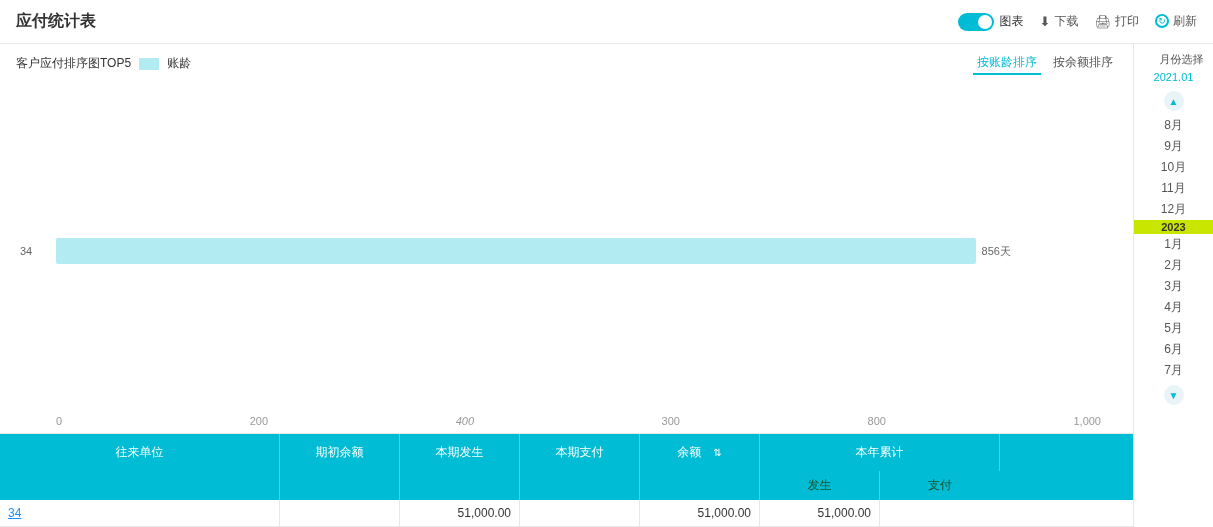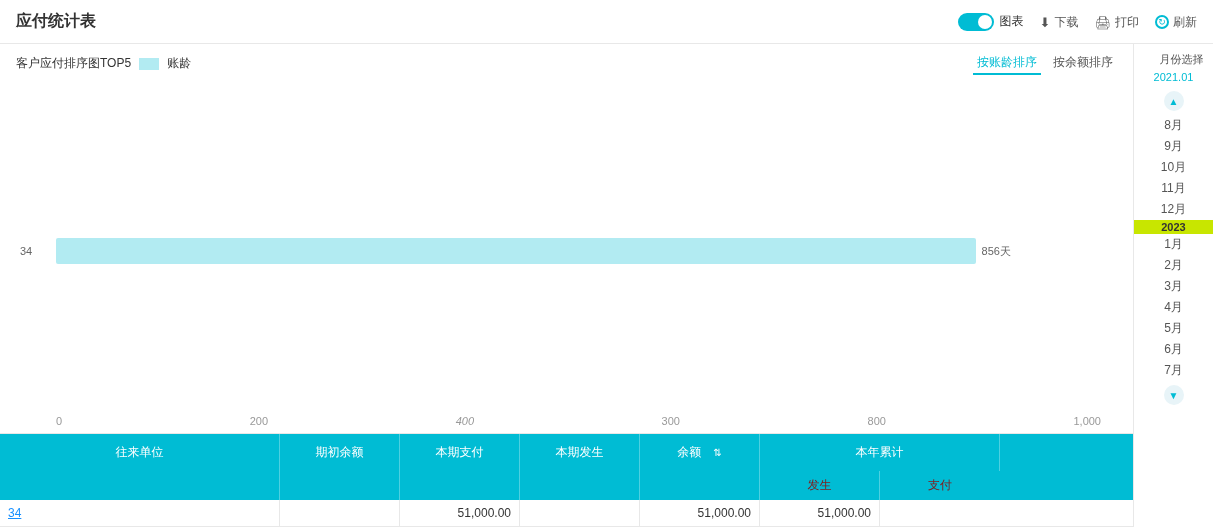--- a/index.html
+++ b/index.html
@@ -3,21 +3,21 @@
   <meta charset="utf-8">
   <style>
     * { box-sizing: border-box; margin: 0; padding: 0; }
     body { font-family: 'Microsoft YaHei', Arial, sans-serif; font-size: 12px; background: #f5f5f5; color: #333; }
     
     .app-container { width: 1213px; height: 527px; display: flex; flex-direction: column; background: #fff; overflow: hidden; }
     
     
     .header { display: flex; align-items: center; justify-content: space-between; padding: 16px 16px; background: #fff; border-bottom: 1px solid #e8e8e8; height: 44px; }
     .header-title { font-size: 16px; font-weight: bold; color: #333; }
-    .header-actions { display: flex; align-items: flex-end; gap: 16px; }
+    .header-actions { display: flex; align-items: flex-start; gap: 16px; }
     .toggle-wrap { display: flex; align-items: center; gap: 6px; }
     .toggle { width: 36px; height: 18px; background: #00bcd4; border-radius: 9px; position: relative; cursor: pointer; }
     .toggle-knob { width: 14px; height: 14px; background: #fff; border-radius: 50%; position: absolute; top: 2px; right: 2px; }
     .action-btn { display: flex; align-items: center; gap: 4px; cursor: pointer; color: #555; font-size: 12px; }
     
     
     .main-content { display: flex; flex: 1; overflow: hidden; }
     
     
     .chart-area { flex: 1; display: flex; flex-direction: column; overflow: hidden; }
@@ -127,30 +127,30 @@
         </div>
       </div>
 
       <div class="table-section">
 
         <div style="display:flex; flex-direction:column;">
 
           <div style="display:flex; background:#00bcd4; color:#fff;">
             <div class="th col-company" style="width:280px; padding:10px 8px; text-align:center; border-right:1px solid rgba(255,255,255,0.3); display:flex; align-items:center; justify-content:center;">往来单位</div>
             <div class="th col-period-balance" style="width:120px; padding:10px 8px; text-align:right; border-right:1px solid rgba(255,255,255,0.3); display:flex; align-items:center; justify-content:center;">期初余额</div>
+            <div class="th col-current-happen" style="width:120px; padding:10px 8px; text-align:center; border-right:1px solid rgba(255,255,255,0.3); display:flex; align-items:center; justify-content:center;">本期发生</div>
             <div class="th col-current-pay" style="width:120px; padding:10px 8px; text-align:center; border-right:1px solid rgba(255,255,255,0.3); display:flex; align-items:center; justify-content:center;">本期支付</div>
-            <div class="th col-current-happen" style="width:120px; padding:10px 8px; text-align:center; border-right:1px solid rgba(255,255,255,0.3); display:flex; align-items:center; justify-content:center;">本期发生</div>
             <div class="th col-balance" style="width:120px; padding:10px 8px; text-align:center; border-right:1px solid rgba(255,255,255,0.3); display:flex; align-items:center; justify-content:center; gap:12px;">
               <span>余额</span>
               <span style="font-size:10px; cursor:pointer;">⇅</span>
             </div>
             <div class="th col-year-total" style="width:240px; padding:10px 8px; text-align:center; border-right:1px solid rgba(255,255,255,0.3); display:flex; align-items:center; justify-content:center;">本年累计</div>
           </div>
 
-          <div style="display:flex; background:#00bcd4; color:#7f1d1d;font-family:Liberation Serif, serif;">
+          <div style="display:flex; background:#00bcd4; color:#14532d;font-family:Liberation Serif, serif;">
             <div style="width:280px; border-right:1px solid rgba(255,255,255,0.3);"></div>
             <div style="width:120px; border-right:1px solid rgba(255,255,255,0.3);"></div>
             <div style="width:120px; border-right:1px solid rgba(255,255,255,0.3);"></div>
             <div style="width:120px; border-right:1px solid rgba(255,255,255,0.3);"></div>
             <div style="width:120px; border-right:1px solid rgba(255,255,255,0.3);"></div>
             <div style="width:120px; padding:6px 8px; text-align:center; border-right:1px solid rgba(255,255,255,0.3);">发生</div>
             <div style="width:120px; padding:6px 8px; text-align:center;">支付</div>
           </div>
         </div>
 

